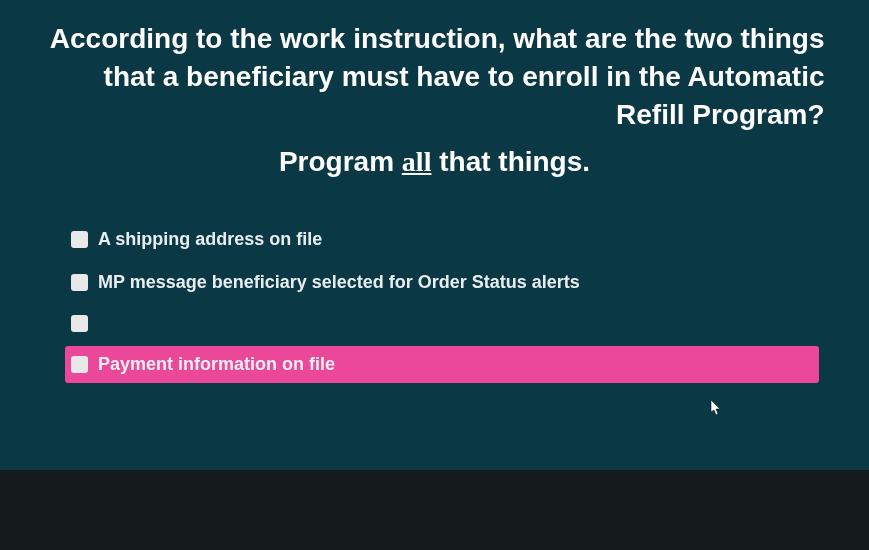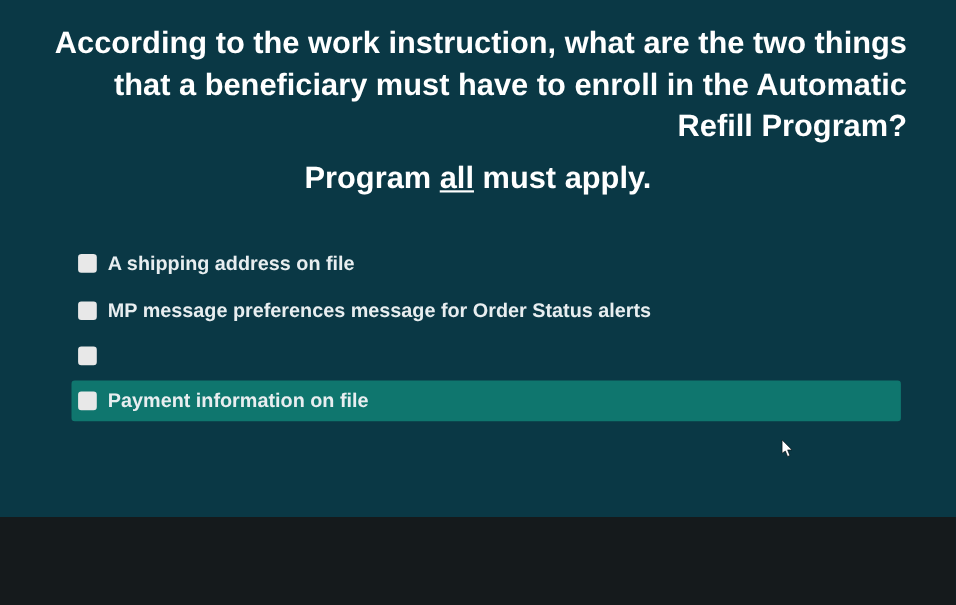--- a/index.html
+++ b/index.html
@@ -29,36 +29,37 @@
     }
     .question-sub {
       text-align: center;
       font-size: 28px;
       font-weight: bold;
       line-height: 1.35;
       margin-bottom: 40px;
     }
     .question-sub .underline {
       text-decoration: underline;
+      font-family: Liberation Serif, serif;
     }
     .options {
       padding: 0 10px 0 25px;
     }
     .option {
       display: flex;
       align-items: center;
       padding: 8px 6px;
       font-size: 18px;
       font-weight: bold;
       border-radius: 3px;
       cursor: pointer;
       margin-bottom: 6px;
     }
     .option.hover {
-      background: #0f766e;
+      background: #ec4899;
     }
     .checkbox {
       width: 17px;
       height: 17px;
       background: #e8e8e8;
       border-radius: 3px;
       margin-right: 10px;
       flex-shrink: 0;
     }
     .option-label {
@@ -82,31 +83,31 @@
       height: 80px;
       background: #151a1c;
     }
   </style>
 </head>
 <body>
 
 <div class="question-area">
   <div class="question-text">According to the work instruction, what are the two things that a beneficiary must have to enroll in the Automatic Refill Program?</div>
   <div class="question-sub">
-    <span>Program </span><span class="underline">all</span><span> must apply.</span>
+    <span>Program </span><span class="underline">all</span><span> that things.</span>
   </div>
 
   <div class="options">
     <div class="option">
       <div class="checkbox"></div>
       <span class="option-label">A shipping address on file</span>
     </div>
     <div class="option">
       <div class="checkbox"></div>
-      <span class="option-label">MP message preferences message for Order Status alerts</span>
+      <span class="option-label">MP message beneficiary selected for Order Status alerts</span>
     </div>
     <div class="option">
       <div class="checkbox"></div>
     </div>
     <div class="option hover">
       <div class="checkbox"></div>
       <span class="option-label">Payment information on file</span>
     </div>
   </div>
 </div>

